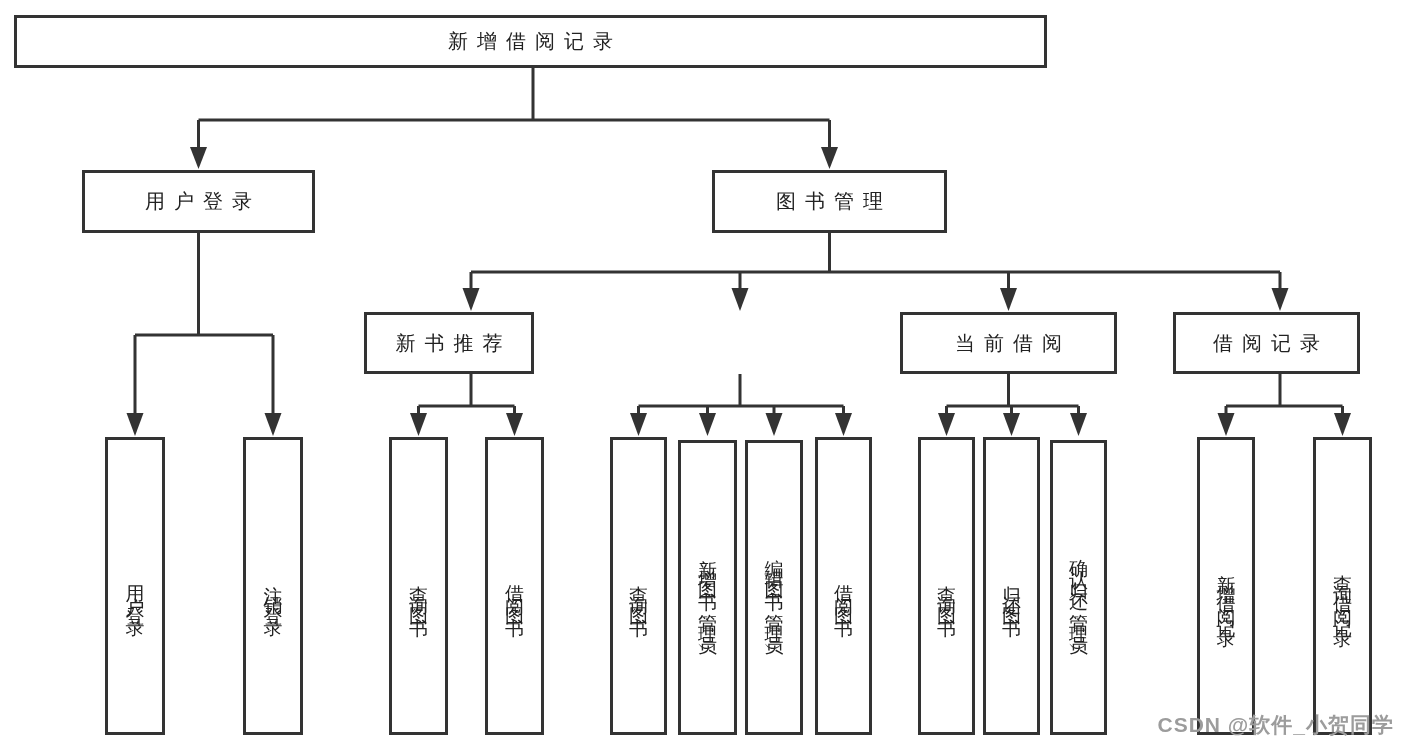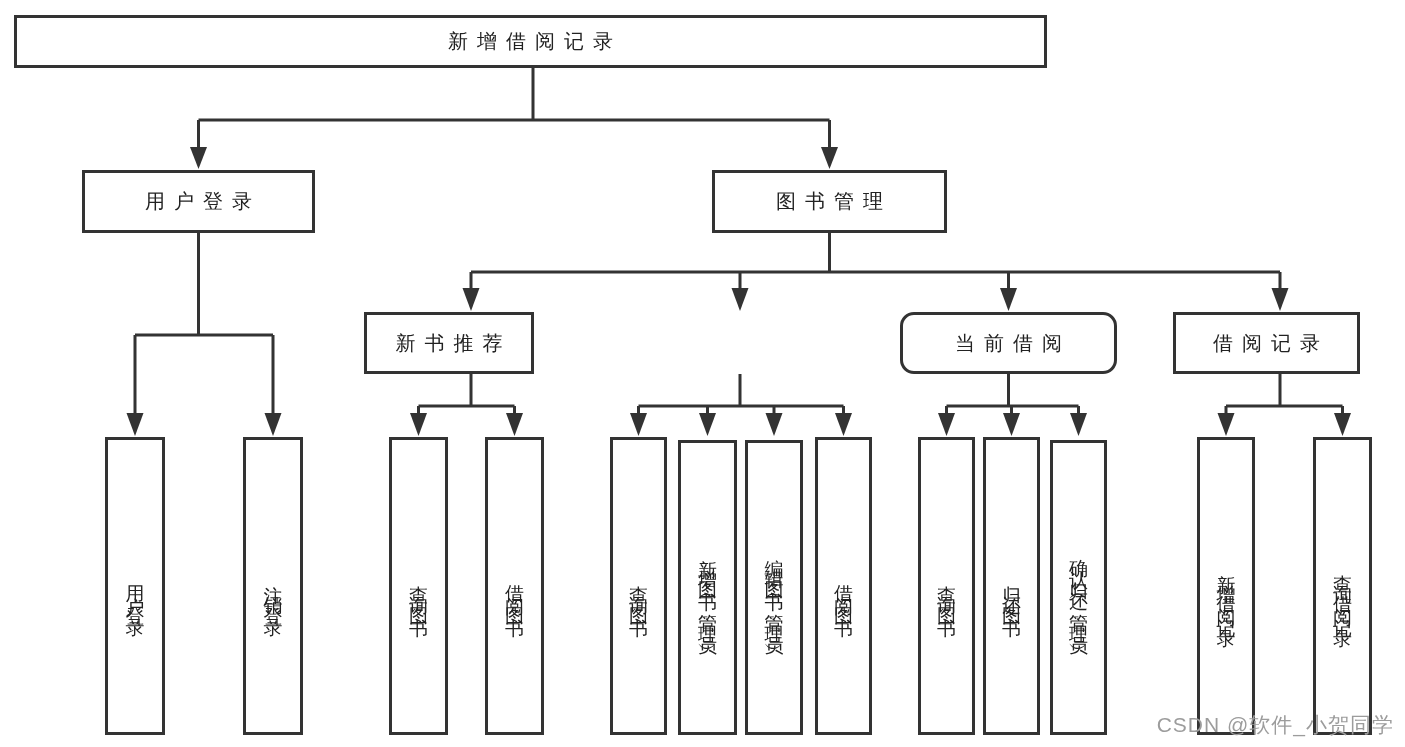--- a/index.html
+++ b/index.html
@@ -46,20 +46,21 @@
   }
   .watermark {
     position: absolute;
     right: 11px;
     top: 711px;
     z-index: 5;
     font-size: 21px;
     letter-spacing: 1px;
     color: #9c9c9c;
     white-space: nowrap;
+    font-weight: bold;
   }
 </style>
 </head>
 <body>
 
 <div class="stage">
 
   <svg class="wires" viewBox="0 0 1405 747" xmlns="http://www.w3.org/2000/svg">
     <g stroke="#333333" stroke-width="3" fill="none">
       <path d="M533,68 V120 M198.5,120 H829.5 M198.5,120 V149 M829.5,120 V149"></path>
@@ -130,21 +131,21 @@
   <div class="box" style="left:82px; top:170px; width:233px; height:63px;">
     <span class="lbl">用户登录</span>
   </div>
   <div class="box" style="left:712px; top:170px; width:235px; height:63px;">
     <span class="lbl">图书管理</span>
   </div>
 
   <div class="box" style="left:364px; top:312px; width:170px; height:62px;">
     <span class="lbl">新书推荐</span>
   </div>
-  <div class="box" style="left:900px; top:312px; width:217px; height:62px;border-radius:14px;">
+  <div class="box" style="left:900px; top:312px; width:217px; height:62px;">
     <span class="lbl">当前借阅</span>
   </div>
   <div class="box" style="left:1173px; top:312px; width:187px; height:62px;">
     <span class="lbl">借阅记录</span>
   </div>
 
   <div class="box leaf" style="left:105px; top:437px; width:60px; height:298px;">
     <span class="lbl">用户登录</span>
   </div>
   <div class="box leaf" style="left:243px; top:437px; width:60px; height:298px;">

